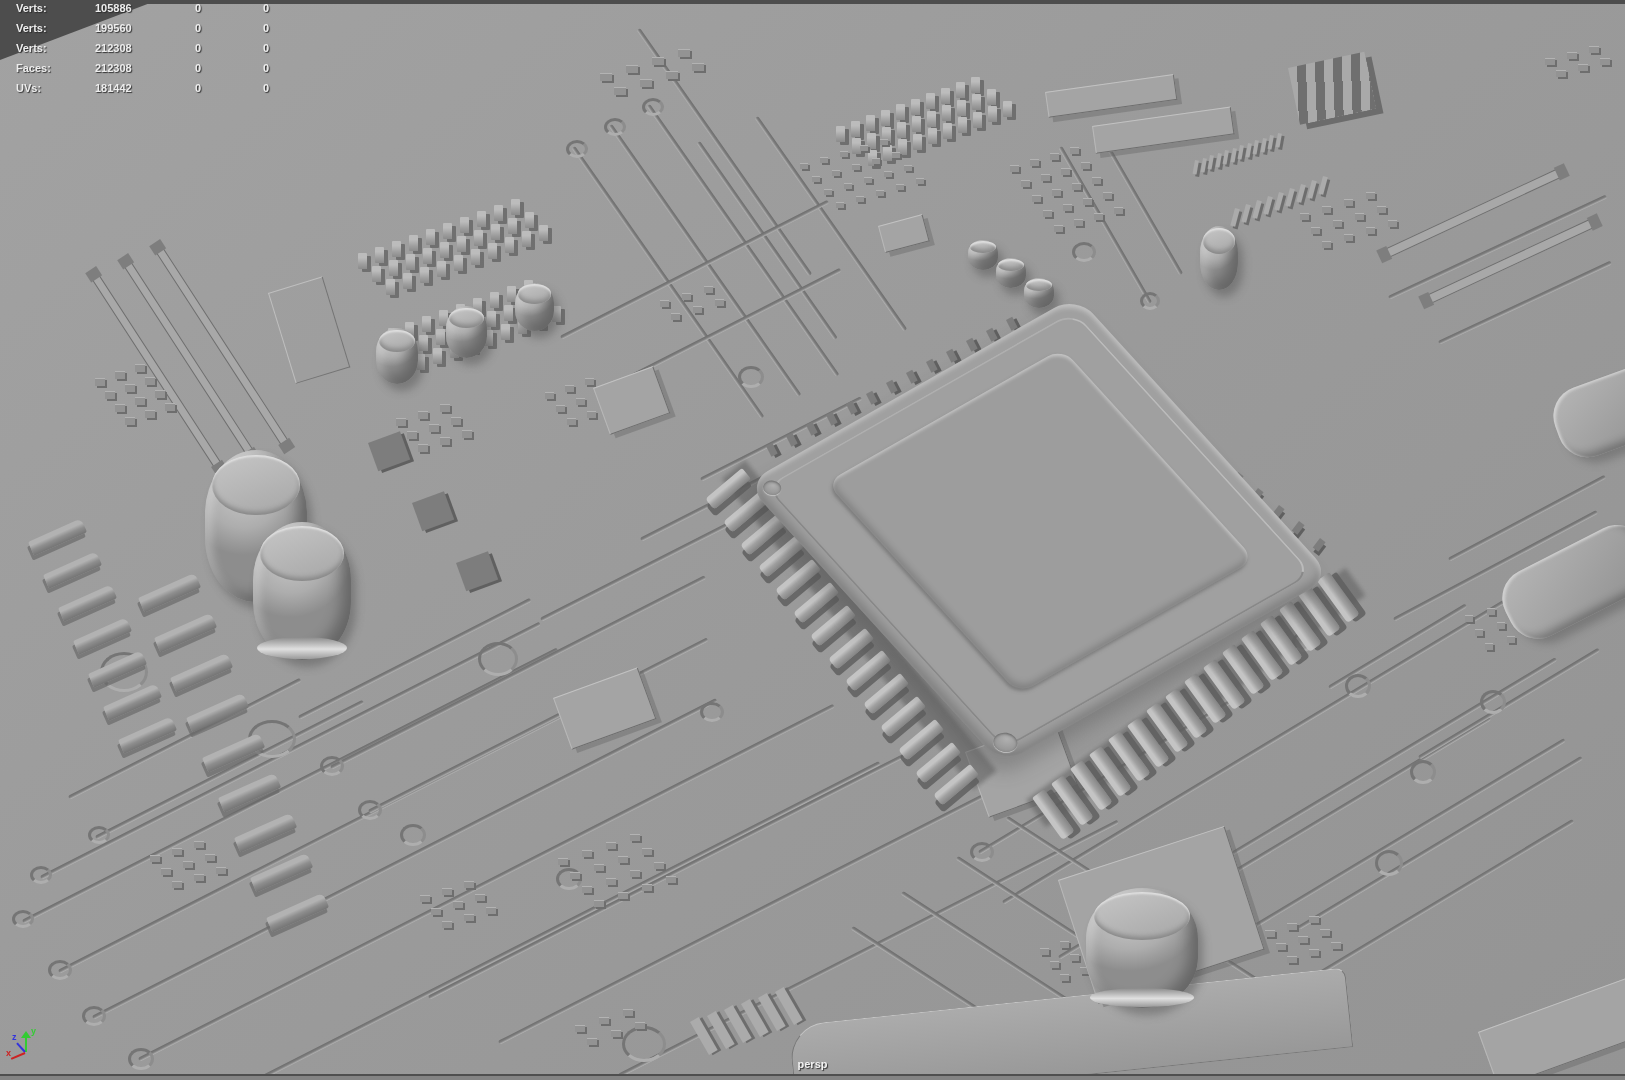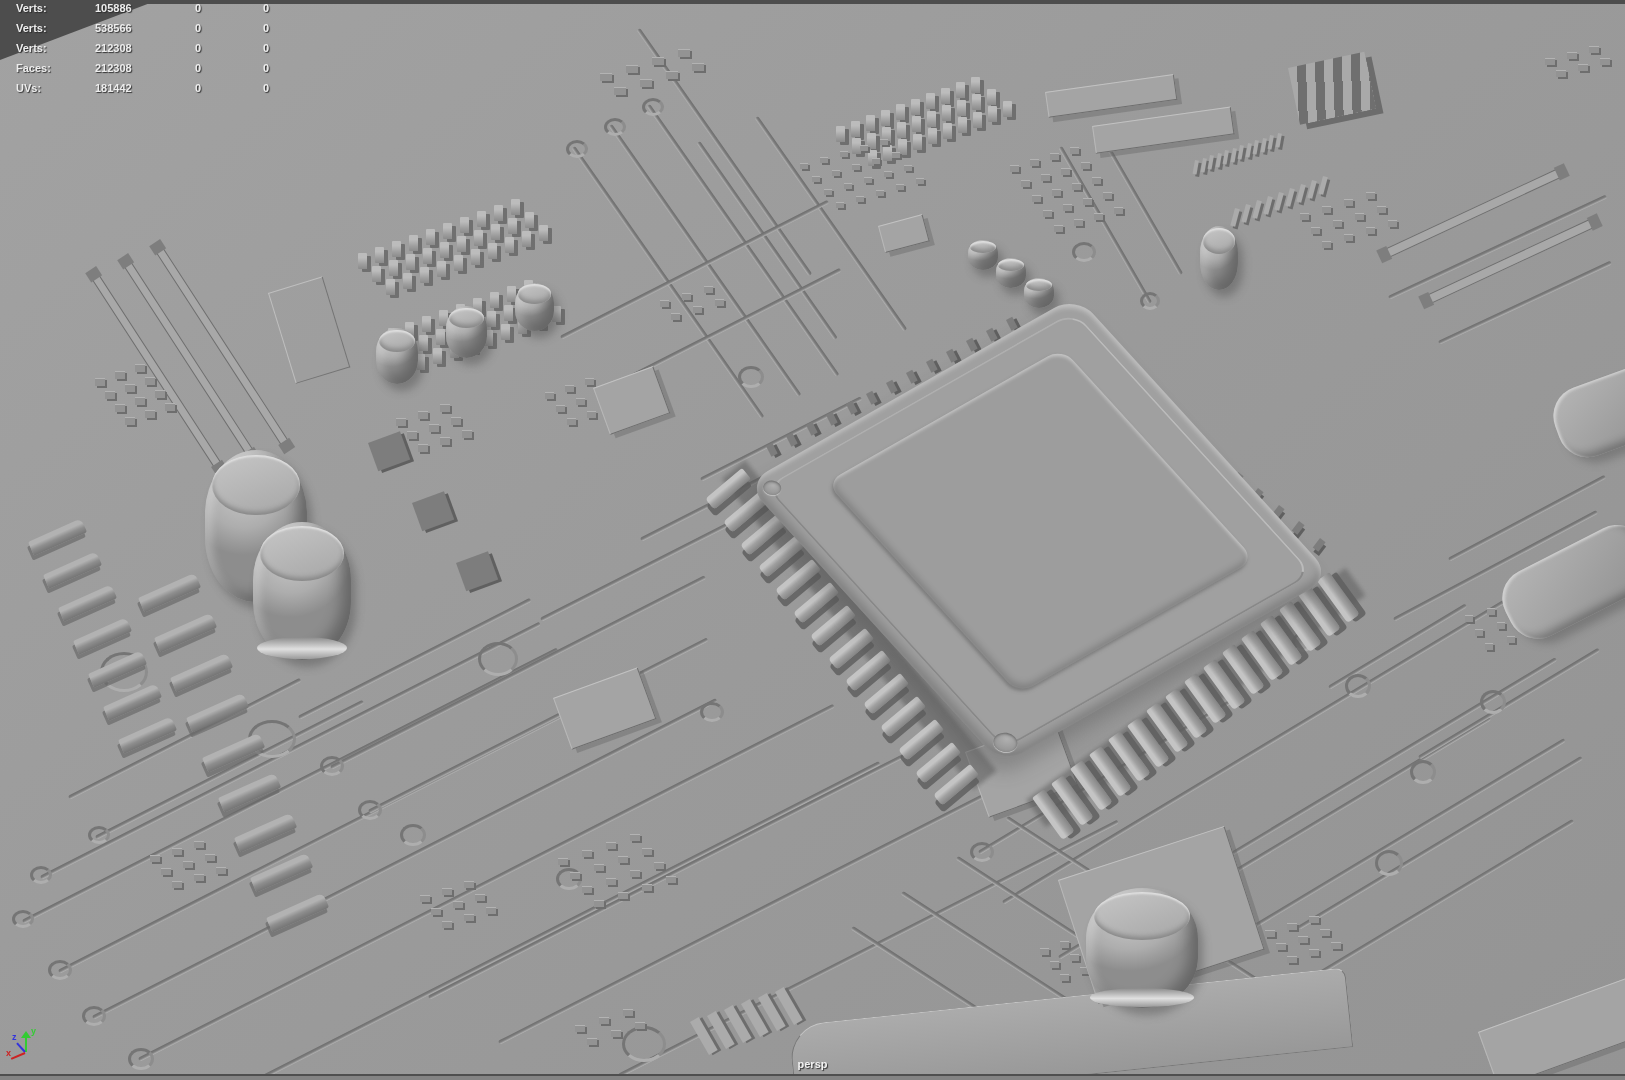--- a/index.html
+++ b/index.html
@@ -537,21 +537,21 @@
   <div id="chip-die"></div>
   <div class="chip-dot" id="chip-dot-bottom"></div>
   <div class="chip-dot" id="chip-dot-left"></div>
 </div>
 
 <div id="corner-tri"></div>
 <div id="top-edge"></div>
 
 <div id="hud">
     <div class="hud-row"><span class="hud-label">Verts:</span><span class="hud-val hud-c0">105886</span><span class="hud-val hud-c1">0</span><span class="hud-val hud-c2">0</span></div>
-    <div class="hud-row"><span class="hud-label">Verts:</span><span class="hud-val hud-c0">538566</span><span class="hud-val hud-c1">0</span><span class="hud-val hud-c2">0</span></div>
+    <div class="hud-row"><span class="hud-label">Verts:</span><span class="hud-val hud-c0">199560</span><span class="hud-val hud-c1">0</span><span class="hud-val hud-c2">0</span></div>
     <div class="hud-row"><span class="hud-label">Verts:</span><span class="hud-val hud-c0">212308</span><span class="hud-val hud-c1">0</span><span class="hud-val hud-c2">0</span></div>
     <div class="hud-row"><span class="hud-label">Faces:</span><span class="hud-val hud-c0">212308</span><span class="hud-val hud-c1">0</span><span class="hud-val hud-c2">0</span></div>
     <div class="hud-row"><span class="hud-label">UVs:</span><span class="hud-val hud-c0">181442</span><span class="hud-val hud-c1">0</span><span class="hud-val hud-c2">0</span></div>
   </div>
 
 <div id="cam-label">persp</div>
 
 <div id="bottom-line"></div>
 <div id="bottom-strip"></div>
 

